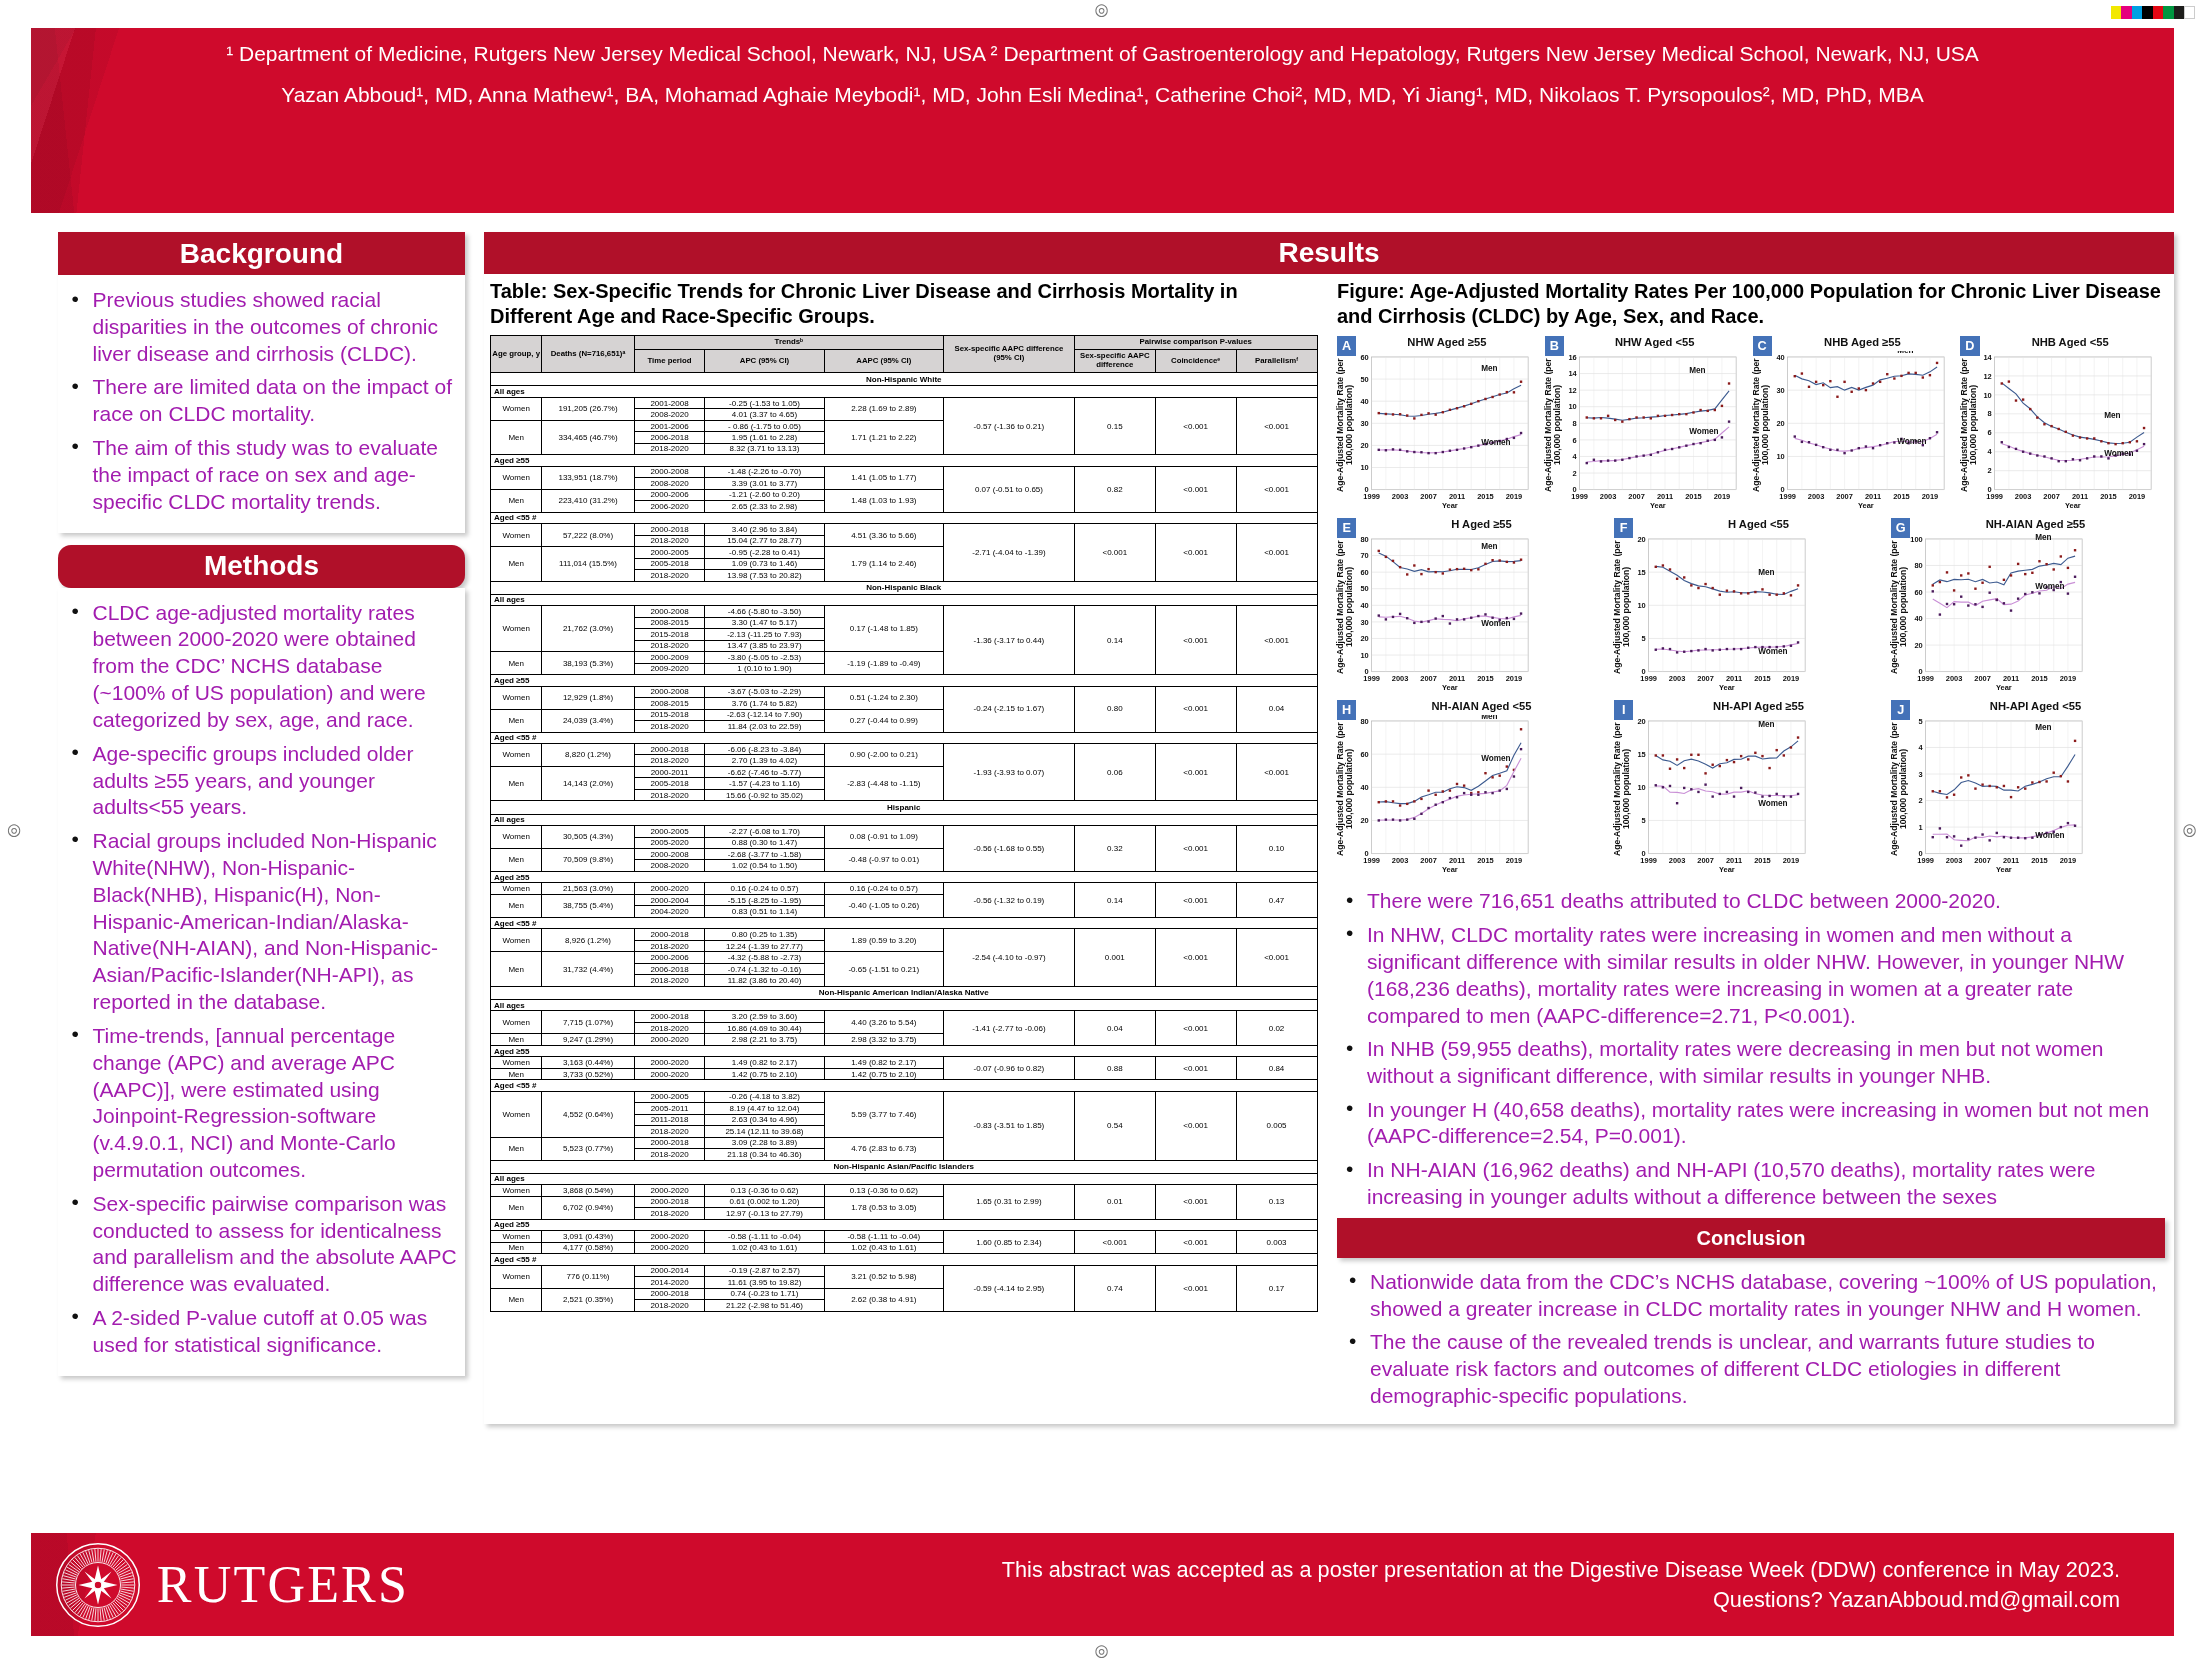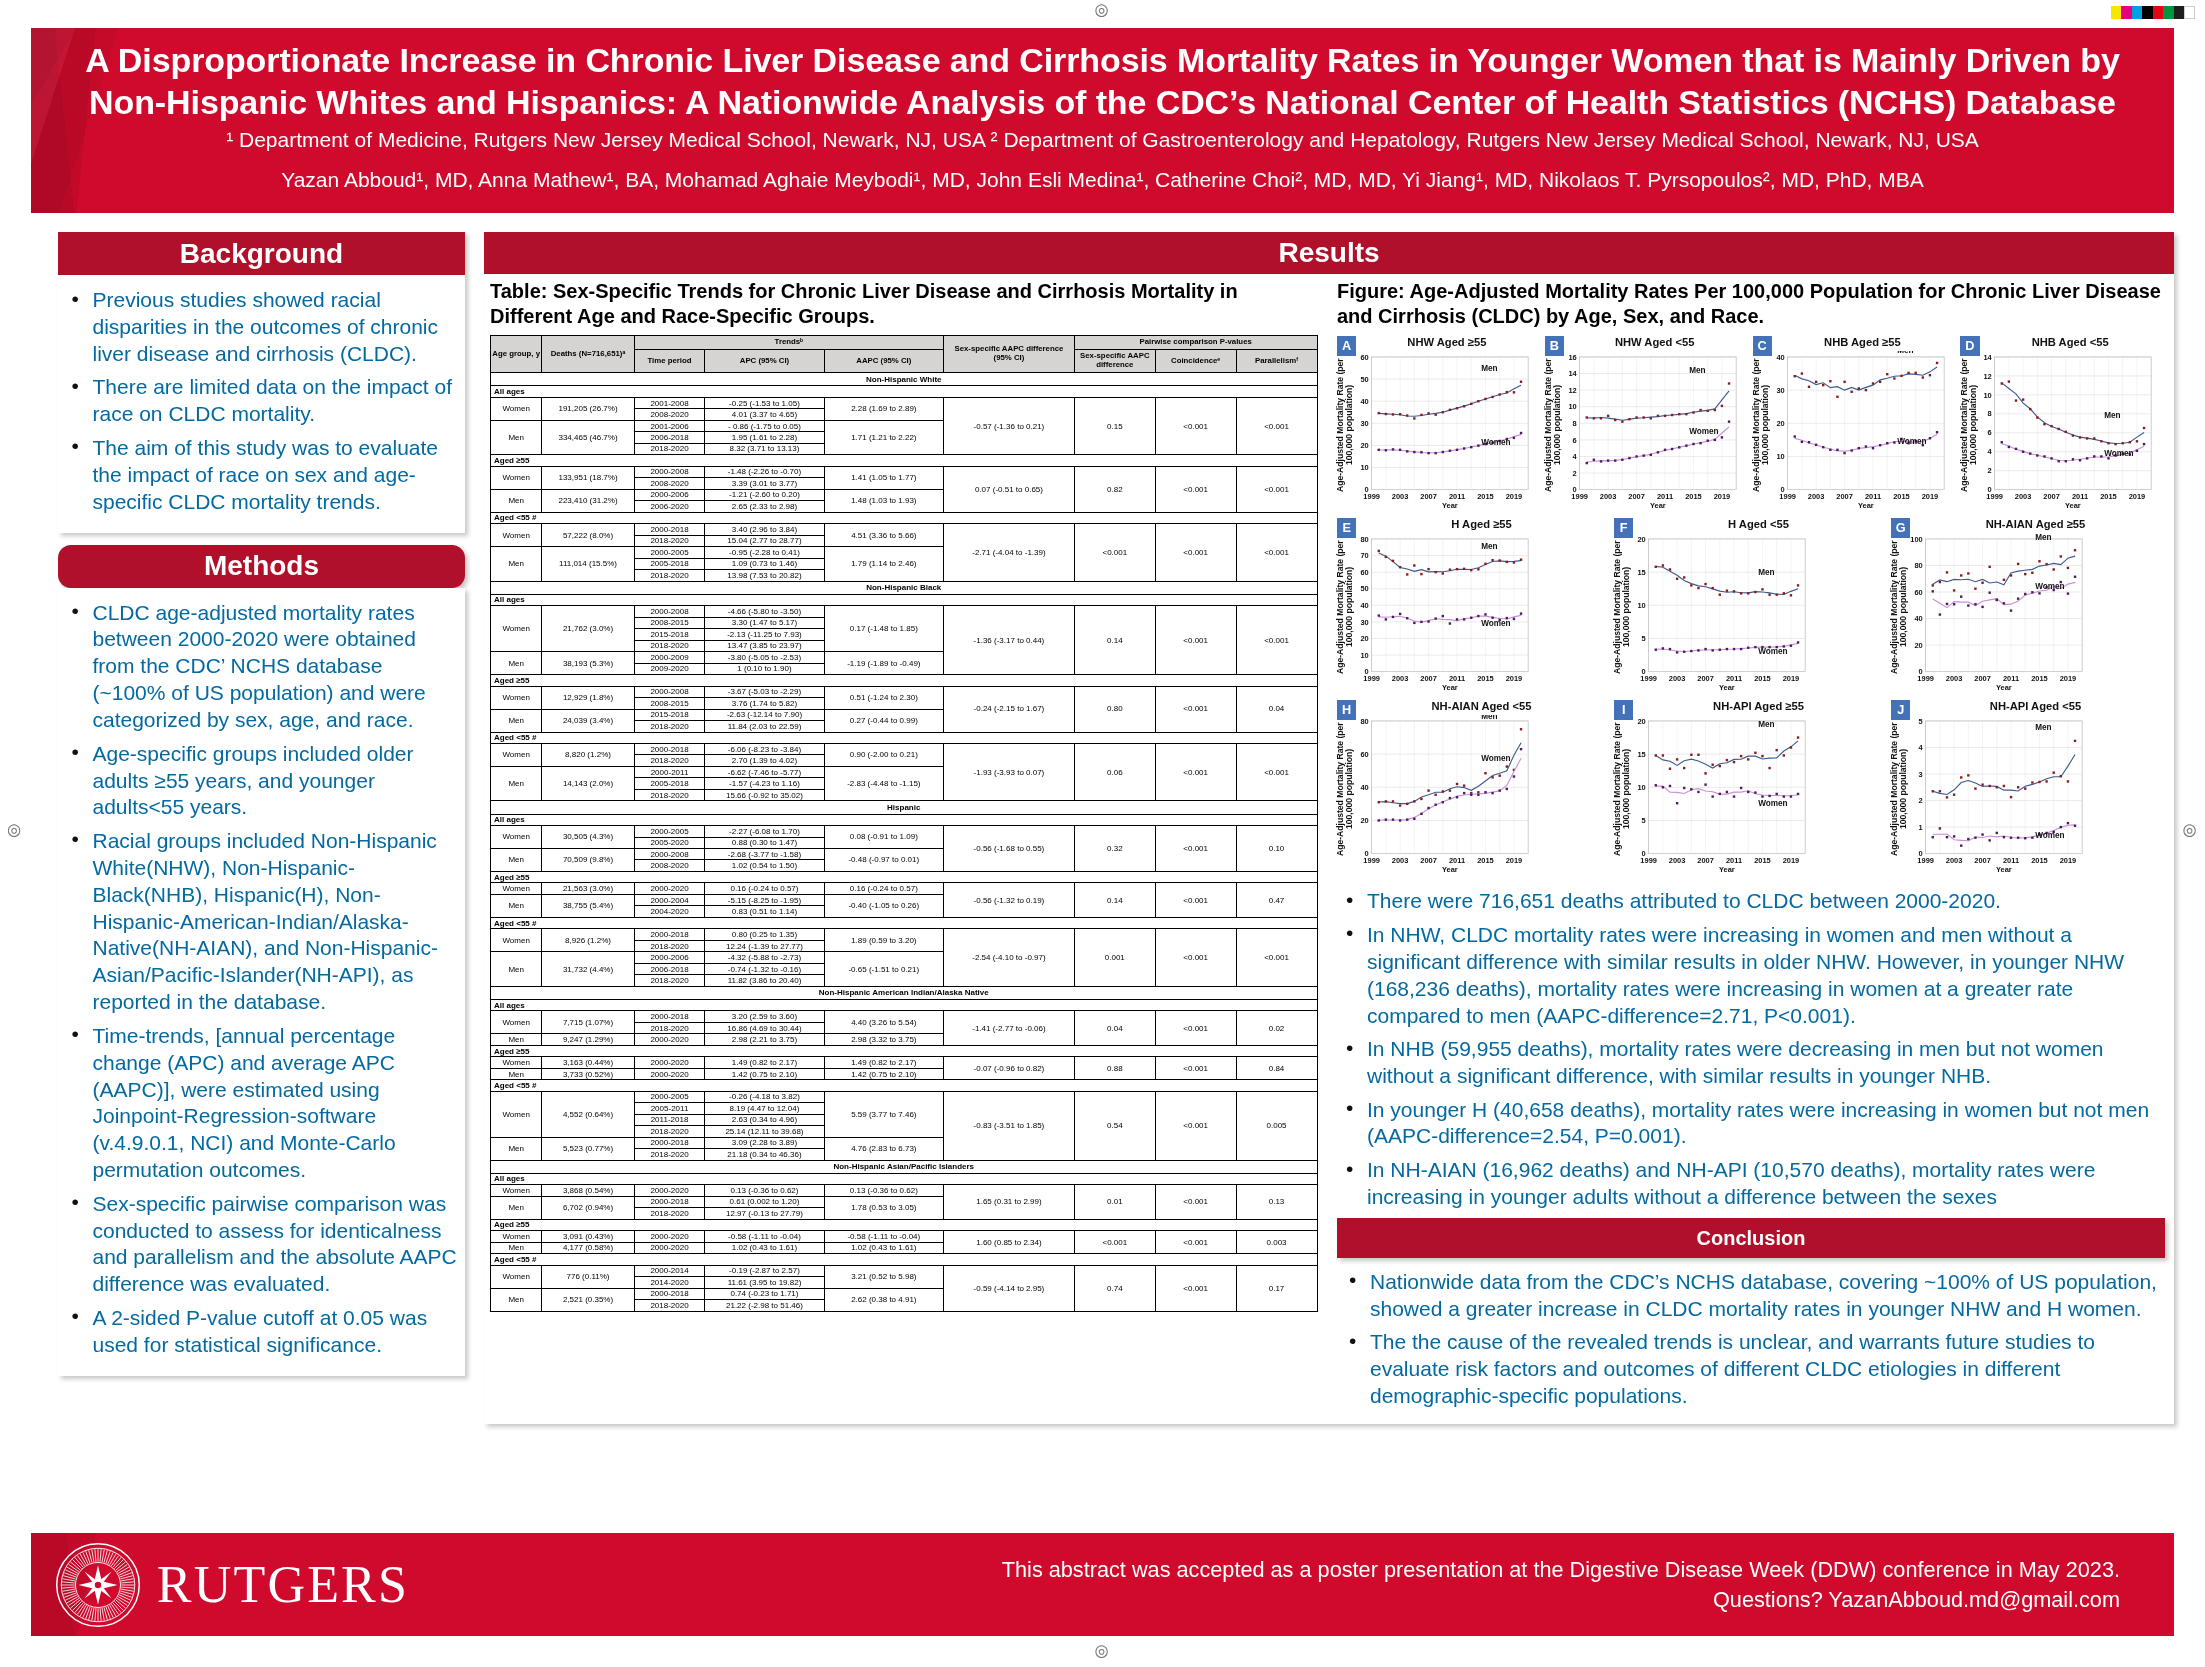--- a/index.html
+++ b/index.html
@@ -58,21 +58,21 @@
   .shadowbox { box-shadow:3px 3px 4.5px rgba(0,0,0,.22); }
 
   #bg-bar { height:43px; font-size:28px; }
   #bg-body { padding:12px 7.5px 10.5px 4.5px; }
   #me-bar { height:43px; font-size:28px; margin-top:12px;border-radius:13px; }
   #me-body { padding:12px 7.5px 10.5px 4.5px; }
 
   ul.bul { list-style:none; }
   ul.bul li {
     position:relative; padding-left:30px; margin-bottom:6.7px;
-    font-size:21px; line-height:1.28; color:#0369a1;
+    font-size:21px; line-height:1.28; color:#a21caf;
   }
   ul.bul li:before {
     content:"\2022"; position:absolute; left:9px; top:-1.5px;
     font-size:21px; color:#111;
   }
 
   
   #res-bar { height:42px; font-size:28px; }
   #res-inner { display:flex; gap:0px; }
   #res-table-col { width:844px; padding:4.5px 10.5px 0 6px; }
@@ -166,21 +166,20 @@
     <i style="background:#000000"></i>
       <i style="background:#e30613"></i>
       <i style="background:#009640"></i>
     <i style="background:#1d1d1b"></i>
       <i style="background:#ffffff;border:0.7px solid #ccc"></i>
   </div>
   <div class="micro" style="left:6px; top:1652px;">&nbsp;</div>
   <div class="micro" style="left:2129px; top:1652px;">&nbsp;</div>
 
   <div id="banner">
-    <div class="ttl">A Disproportionate Increase in Chronic Liver Disease and Cirrhosis Mortality Rates in Younger Women that is Mainly Driven by Non-Hispanic Whites and Hispanics: A Nationwide Analysis of the CDC’s National Center of Health Statistics (NCHS) Database</div>
     <div class="auth" style="margin-top:1.5px;">¹ Department of Medicine, Rutgers New Jersey Medical School, Newark, NJ, USA   ² Department of Gastroenterology and Hepatology, Rutgers New Jersey Medical School, Newark, NJ, USA</div>
     <div class="auth">Yazan Abboud¹, MD, Anna Mathew¹, BA, Mohamad Aghaie Meybodi¹, MD, John Esli Medina¹, Catherine Choi², MD, MD, Yi Jiang¹, MD, Nikolaos T. Pyrsopoulos², MD, PhD, MBA</div>
   </div>
 
   <div id="col-left">
 
     <div class="secbar shadowbox" id="bg-bar">
       <span>Background</span>
     </div>
     <div class="panel shadowbox" id="bg-body">

